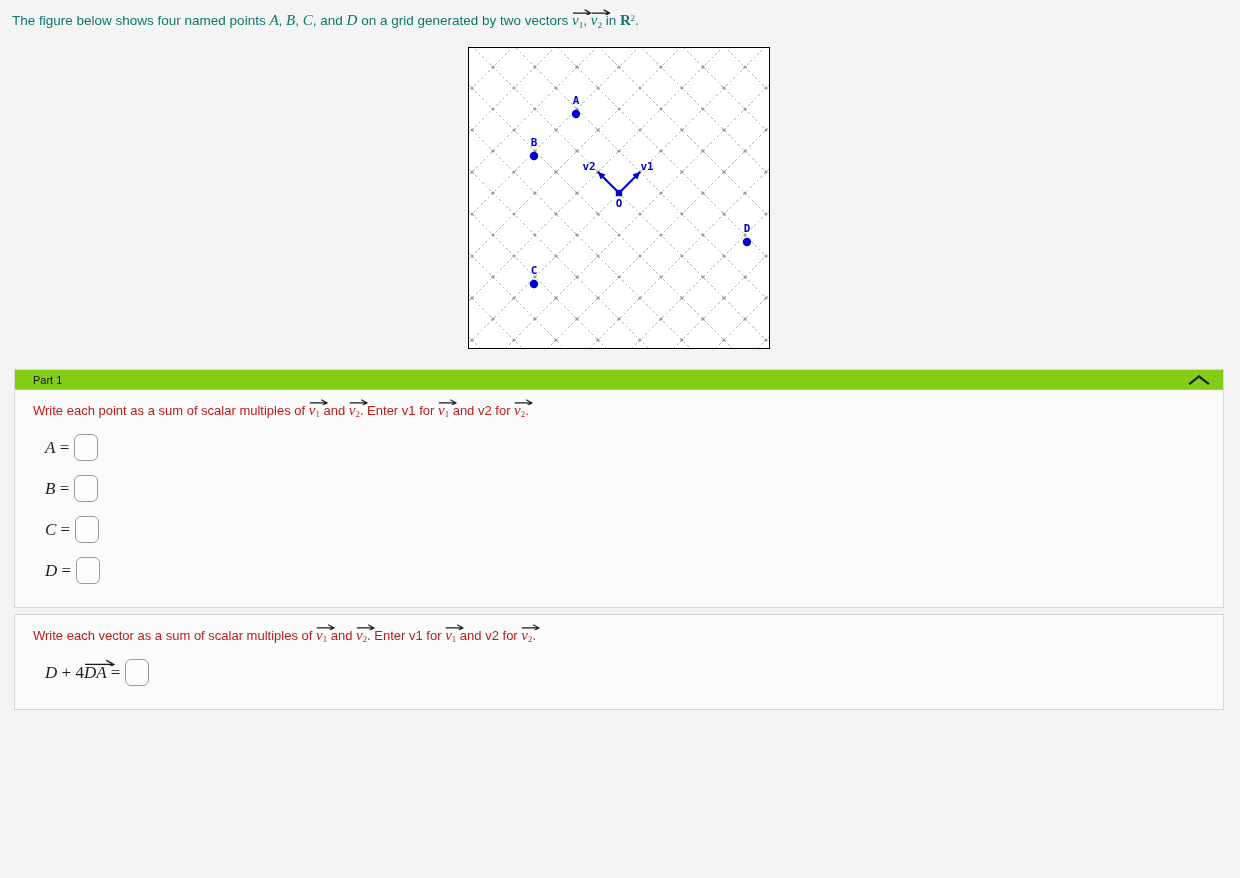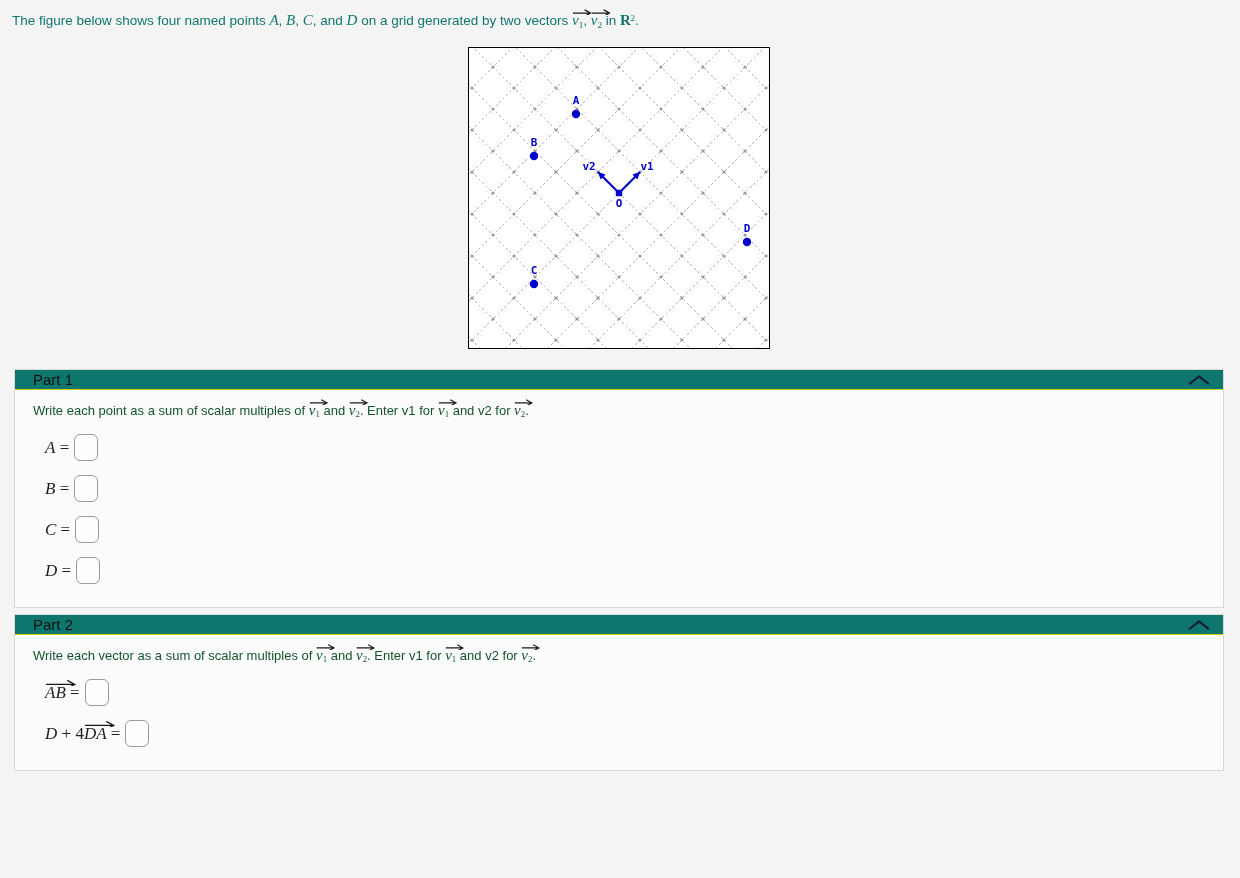--- a/index.html
+++ b/index.html
@@ -55,25 +55,25 @@
   
   .part-panel {
     position: absolute;
     left: 14px;
     width: 1210px;
     background: #fbfbfb;
     border: 1px solid #d8d8d8;
     box-sizing: border-box;
   }
   .part-header {
-    background: #0f766e;
+    background: #84cc16;
     height: 20px;
     line-height: 20px;
     padding: 0 10px 0 18px;
-    font-size: 15px;
+    font-size: 11px;
     color: #111;
     position: relative;
     box-sizing: border-box;
     border-bottom: 1px solid #cfcf00;
   }
   .collapse-btn {
     position: absolute;
     right: 10px;
     top: 50%;
     transform: translateY(-50%);
@@ -84,21 +84,21 @@
     justify-content: center;
     cursor: pointer;
   }
   .part-body {
     background: #fbfbfb;
     padding: 12px 0 16px 0;
   }
   .instruction {
     padding-left: 18px;
     font-size: 13px;
-    color: #14532d;
+    color: #b91c1c;
     margin-bottom: 8px;
     white-space: nowrap;
   }
   .eqrow {
     display: flex;
     align-items: center;
     padding-left: 30px;
     height: 41px;
   }
   .eqlabel {
@@ -438,47 +438,33 @@
       <input class="ansbox" type="text" placeholder="" style="">
     </div>
     <div class="eqrow">
       <span class="eqlabel"><i>D</i><span> = </span></span>
       <input class="ansbox" type="text" placeholder="" style="">
     </div>
   </div>
 </div>
 
 <div class="part-panel" id="part2-panel">
-  <div class="part-header">
-    <span>Part 2</span>
-    <span class="collapse-btn">
-      <svg width="22" height="12" viewBox="0 0 22 12">
-        <path d="M2 9.5 L11 2.5 L20 9.5" fill="none" stroke="#1a1a3a" stroke-width="2.2" stroke-linecap="square"></path>
-      </svg>
-    </span>
-  </div>
   <div class="part-body">
     <div class="instruction">
       <span>Write each vector as a sum of scalar multiples of </span><span class="vecwrap"><svg class="vacc" viewBox="0 0 24 8" preserveAspectRatio="none">
             <path d="M1 6 L21 6 M15 2.2 L22 6 L15 9.8" fill="none" stroke="#1a1a1a" stroke-width="1.4"></path>
           </svg><span class="mth">v</span><span class="mth sub">1</span></span><span> and </span><span class="vecwrap"><svg class="vacc" viewBox="0 0 24 8" preserveAspectRatio="none">
             <path d="M1 6 L21 6 M15 2.2 L22 6 L15 9.8" fill="none" stroke="#1a1a1a" stroke-width="1.4"></path>
           </svg><span class="mth">v</span><span class="mth sub">2</span></span><span>. Enter </span><span>v1</span><span> for </span><span class="vecwrap"><svg class="vacc" viewBox="0 0 24 8" preserveAspectRatio="none">
             <path d="M1 6 L21 6 M15 2.2 L22 6 L15 9.8" fill="none" stroke="#1a1a1a" stroke-width="1.4"></path>
           </svg><span class="mth">v</span><span class="mth sub">1</span></span><span> and </span><span>v2</span><span> for </span><span class="vecwrap"><svg class="vacc" viewBox="0 0 24 8" preserveAspectRatio="none">
             <path d="M1 6 L21 6 M15 2.2 L22 6 L15 9.8" fill="none" stroke="#1a1a1a" stroke-width="1.4"></path>
           </svg><span class="mth">v</span><span class="mth sub">2</span></span><span>.</span>
     </div>
 
-    <div class="eqrow">
-      <span class="eqlabel"><span class="vecwrap"><svg class="vacc" viewBox="0 0 30 8" preserveAspectRatio="none">
-              <path d="M1 6 L27 6 M21 2.2 L28 6 L21 9.8" fill="none" stroke="#1a1a1a" stroke-width="1.3"></path>
-            </svg><i>AB</i></span><span> = </span></span>
-      <input class="ansbox" type="text" placeholder="" style="">
-    </div>
 
 
 
     <div class="eqrow">
       <span class="eqlabel"><i>D</i><span> + </span><span>4</span><span class="vecwrap"><svg class="vacc" viewBox="0 0 30 8" preserveAspectRatio="none">
               <path d="M1 6 L27 6 M21 2.2 L28 6 L21 9.8" fill="none" stroke="#1a1a1a" stroke-width="1.3"></path>
             </svg><i>DA</i></span><span> = </span></span>
       <input class="ansbox" type="text" placeholder="" style="">
     </div>
   </div>

